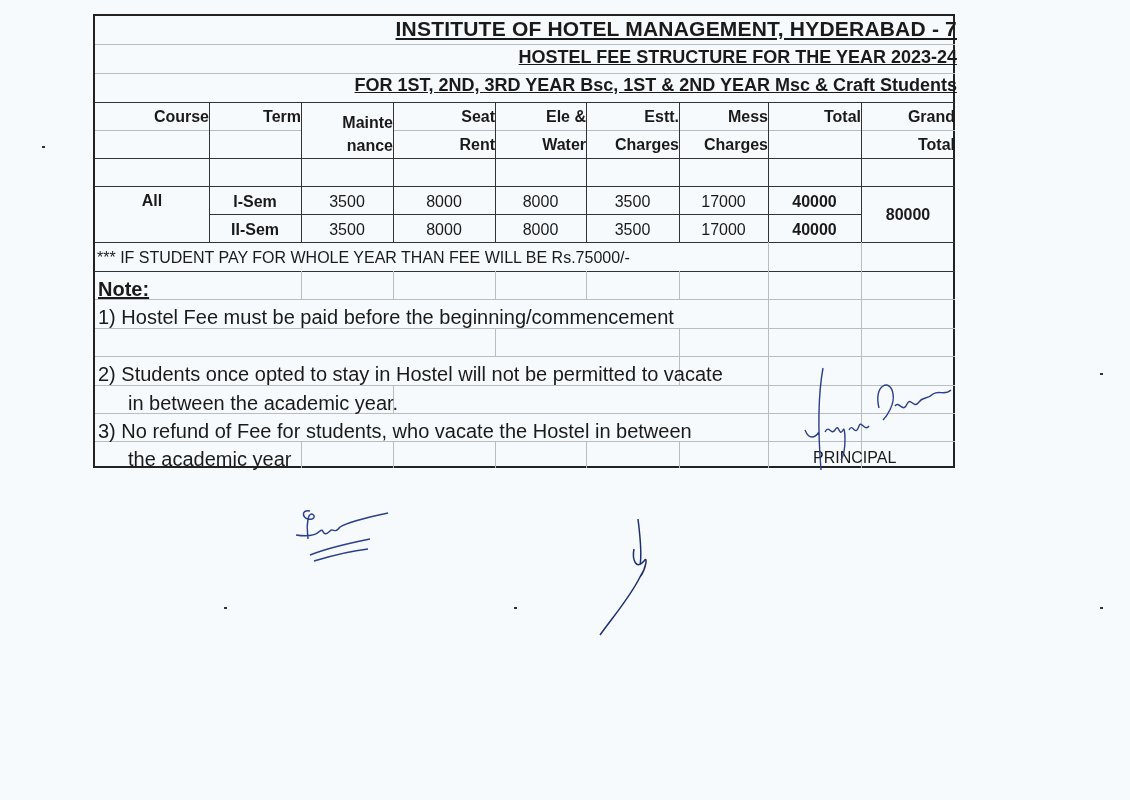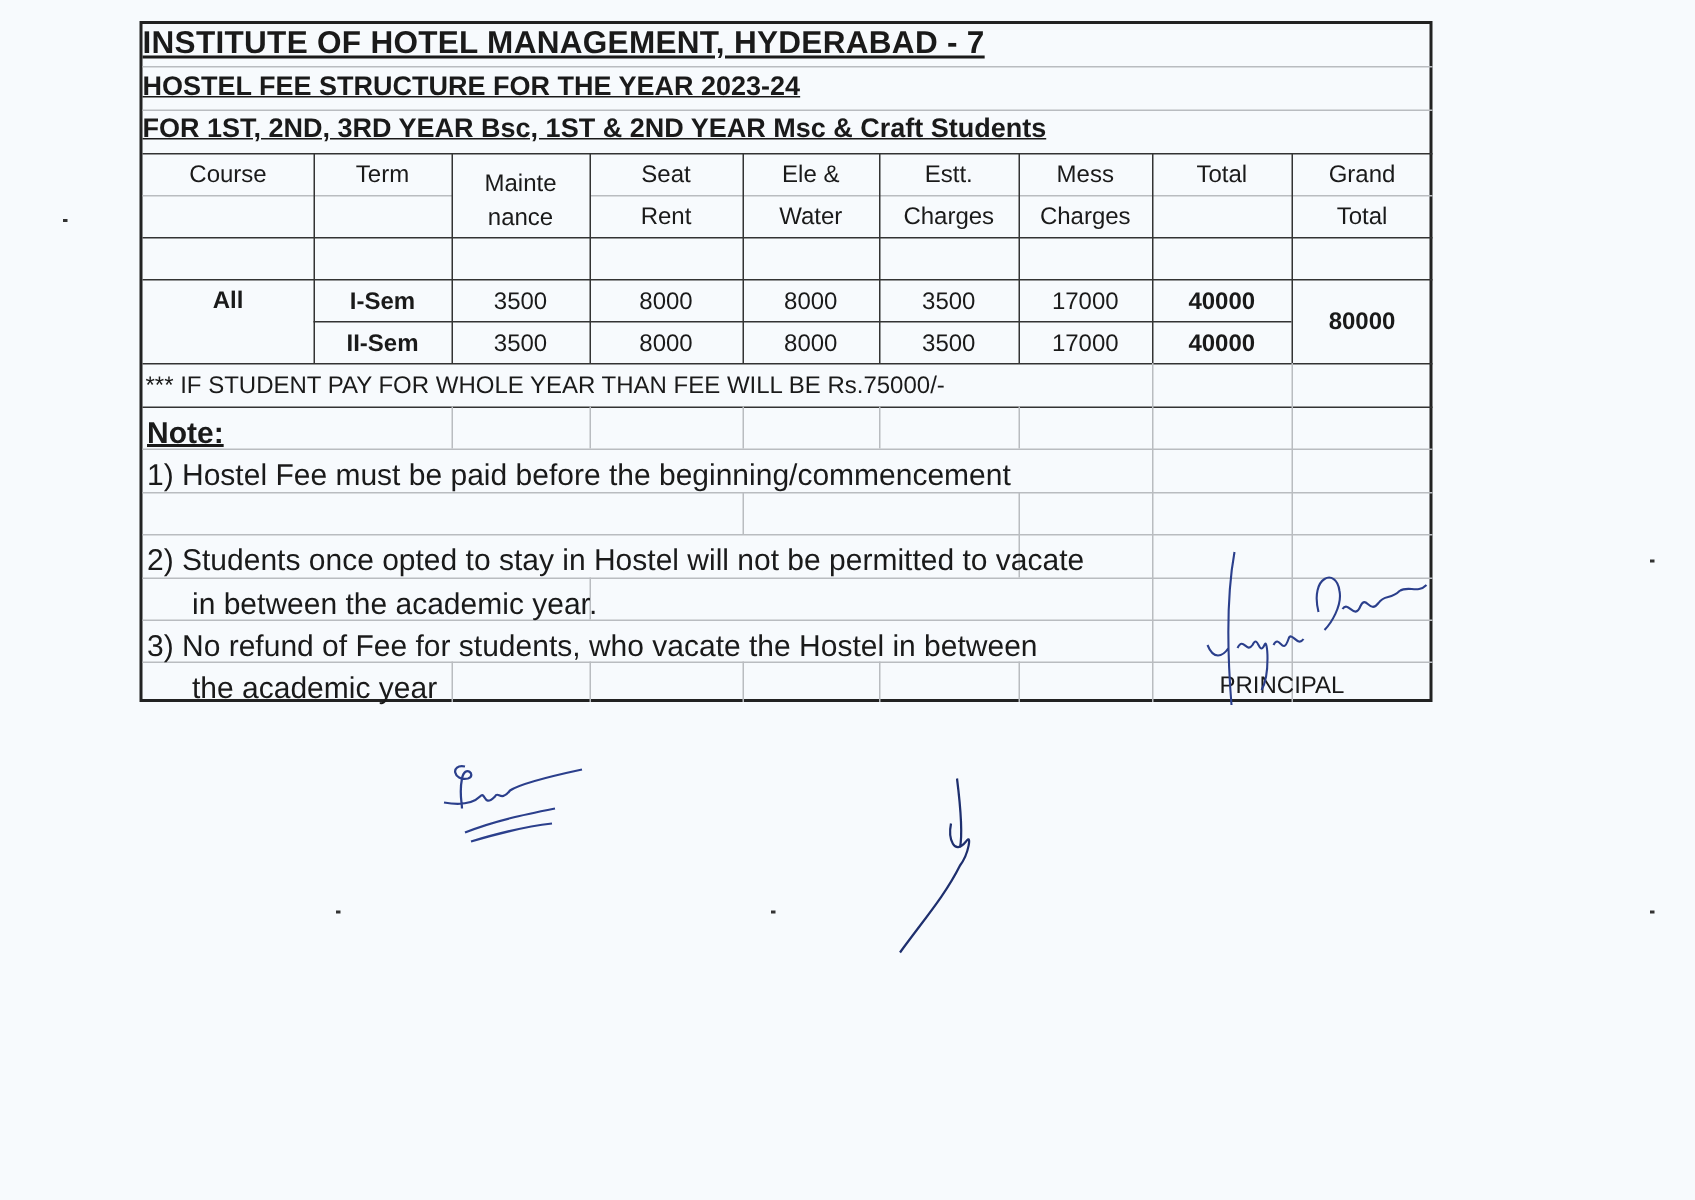--- a/index.html
+++ b/index.html
@@ -5,26 +5,26 @@
   html, body { margin:0; padding:0; }
   body {
     width:1130px; height:800px; background:#f7fafd; position:relative; overflow:hidden;
     font-family:"Liberation Sans", sans-serif; color:#1a1a1a;
   }
   .sheet { position:absolute; left:93px; top:14px; width:862px; height:454px; border:2px solid #222; box-sizing:border-box; }
   .hline { position:absolute; height:0; border-top:1px solid #b9bcc0; }
   .hline.dark { border-top:1.5px solid #333; }
   .vline { position:absolute; width:0; border-left:1px solid #b9bcc0; }
   .vline.dark { border-left:1.5px solid #333; }
-  .title { position:absolute; left:0; width:862px; text-align:left; font-weight:bold; text-decoration:underline; white-space:nowrap; }
+  .title { position:absolute; left:0; width:862px; text-align:right; font-weight:bold; text-decoration:underline; white-space:nowrap; }
   .t1 { top:1px; font-size:21px; letter-spacing:0.2px; }
   .t2 { top:31px; font-size:18px; }
   .t3 { top:59px; font-size:18px; }
   .cell { position:absolute; text-align:center; font-size:16px; white-space:nowrap; }
-  .hdr { font-weight:normal; }
+  .hdr { font-weight:bold;text-align:right; }
   .bold { font-weight:bold; }
   .txt { position:absolute; font-size:20px; white-space:nowrap; }
   .note-head { font-weight:bold; text-decoration:underline; }
   .banner { font-weight:normal; font-size:16px; }
   .principal { position:absolute; font-size:16px; }
   .sig { position:absolute; }
   .dot { position:absolute; width:3px; height:2px; background:#333; }
 </style>
 </head>
 <body>

